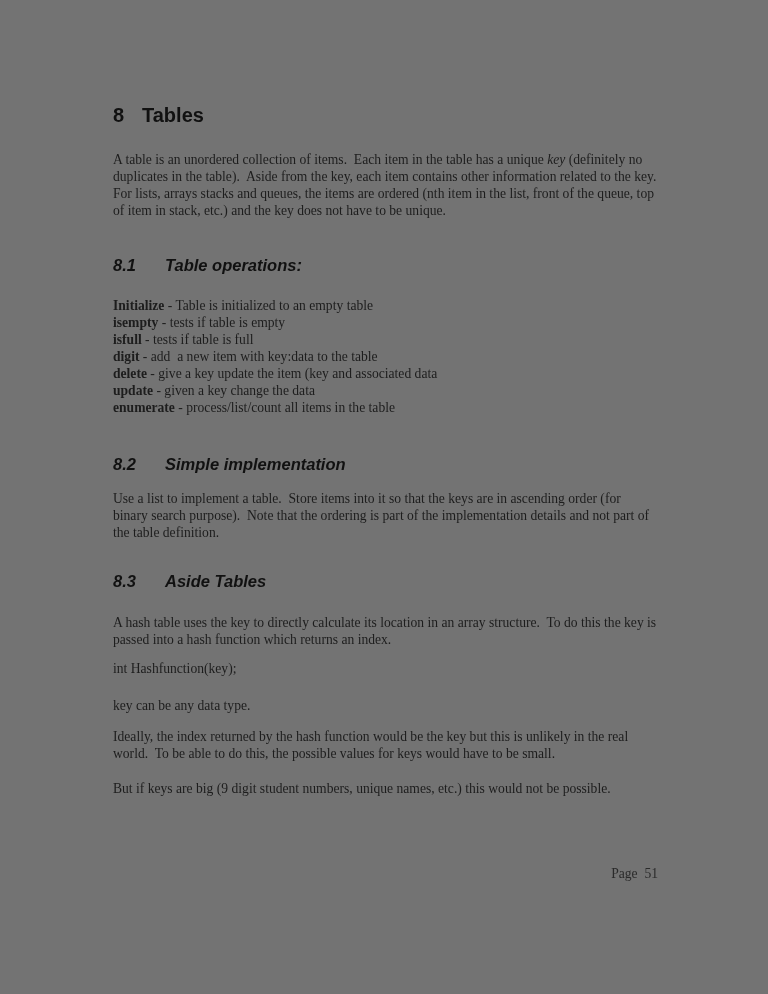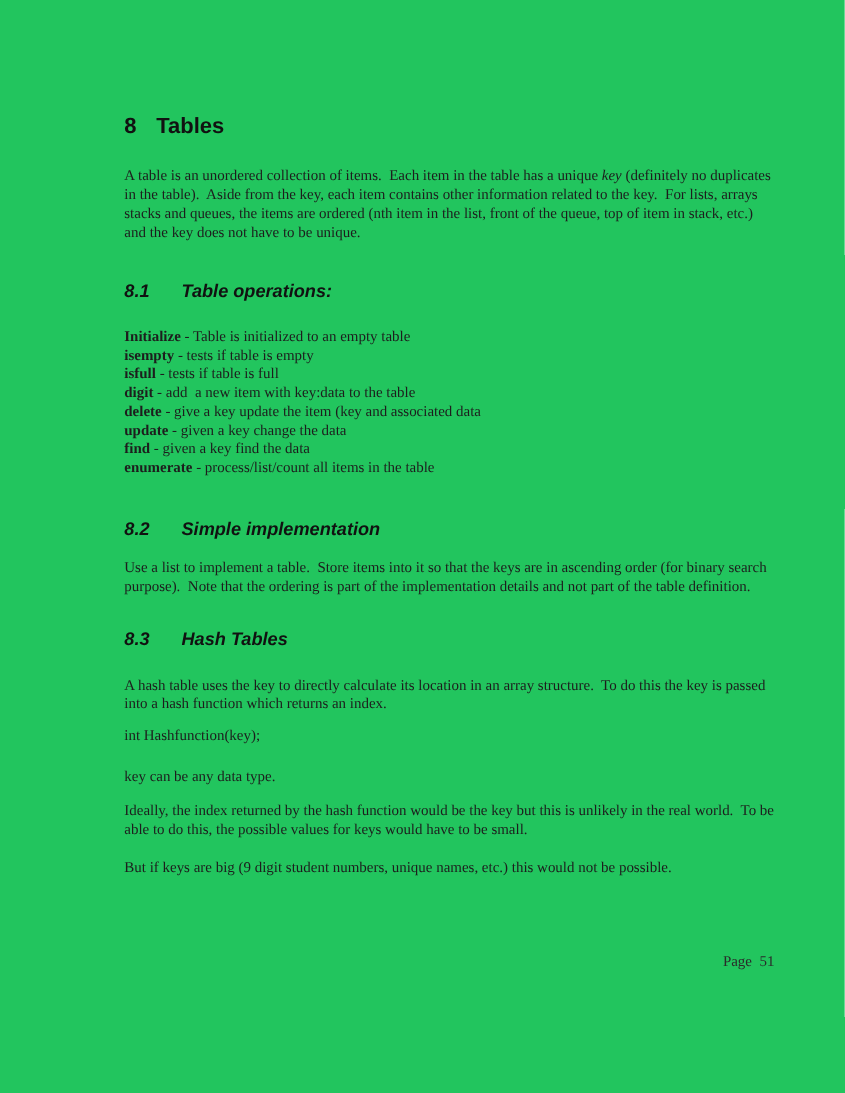--- a/index.html
+++ b/index.html
@@ -4,23 +4,23 @@
 <style>
   html, body {
     margin: 0;
     padding: 0;
     background: #ffffff;
   }
   .page {
     position: relative;
     width: 768px;
     height: 994px;
-    background: #22c55e;
+    background: #737373;
     box-sizing: border-box;
-    padding: 103px 64px 0 113px;
+    padding: 103px 110px 0 113px;
     font-family: "Liberation Serif", serif;
     font-size: 13.6px;
     line-height: 17px;
     color: #1d1d1d;
     overflow: hidden;
   }
   .doc-title {
     font-family: "Liberation Sans", sans-serif;
     font-weight: bold;
     font-size: 20px;
@@ -85,32 +85,31 @@
     <span class="sec-num">8.1</span><span>Table operations:</span>
   </h2>
 
   <div class="ops-list">
     <div class="op-row"><span class="op-term">Initialize</span><span> - Table is initialized to an empty table</span></div>
     <div class="op-row"><span class="op-term">isempty</span><span> - tests if table is empty</span></div>
     <div class="op-row"><span class="op-term">isfull</span><span> - tests if table is full</span></div>
     <div class="op-row"><span class="op-term">digit</span><span> - add  a new item with key:data to the table</span></div>
     <div class="op-row"><span class="op-term">delete</span><span> - give a key update the item (key and associated data</span></div>
     <div class="op-row"><span class="op-term">update</span><span> - given a key change the data</span></div>
-    <div class="op-row"><span class="op-term">find</span><span> - given a key find the data</span></div>
     <div class="op-row"><span class="op-term">enumerate</span><span> - process/list/count all items in the table</span></div>
   </div>
 
   <h2 class="section-heading h-82">
     <span class="sec-num">8.2</span><span>Simple implementation</span>
   </h2>
 
   <p class="para-82">Use a list to implement a table.  Store items into it so that the keys are in ascending order (for binary search purpose).  Note that the ordering is part of the implementation details and not part of the table definition.</p>
 
   <h2 class="section-heading h-83">
-    <span class="sec-num">8.3</span><span>Hash Tables</span>
+    <span class="sec-num">8.3</span><span>Aside Tables</span>
   </h2>
 
   <p class="para-83a">A hash table uses the key to directly calculate its location in an array structure.  To do this the key is passed into a hash function which returns an index.</p>
 
   <p class="code-line">int Hashfunction(key);</p>
 
   <p class="para-83b">key can be any data type.</p>
 
   <p class="para-83c">Ideally, the index returned by the hash function would be the key but this is unlikely in the real world.  To be able to do this, the possible values for keys would have to be small.</p>
 

